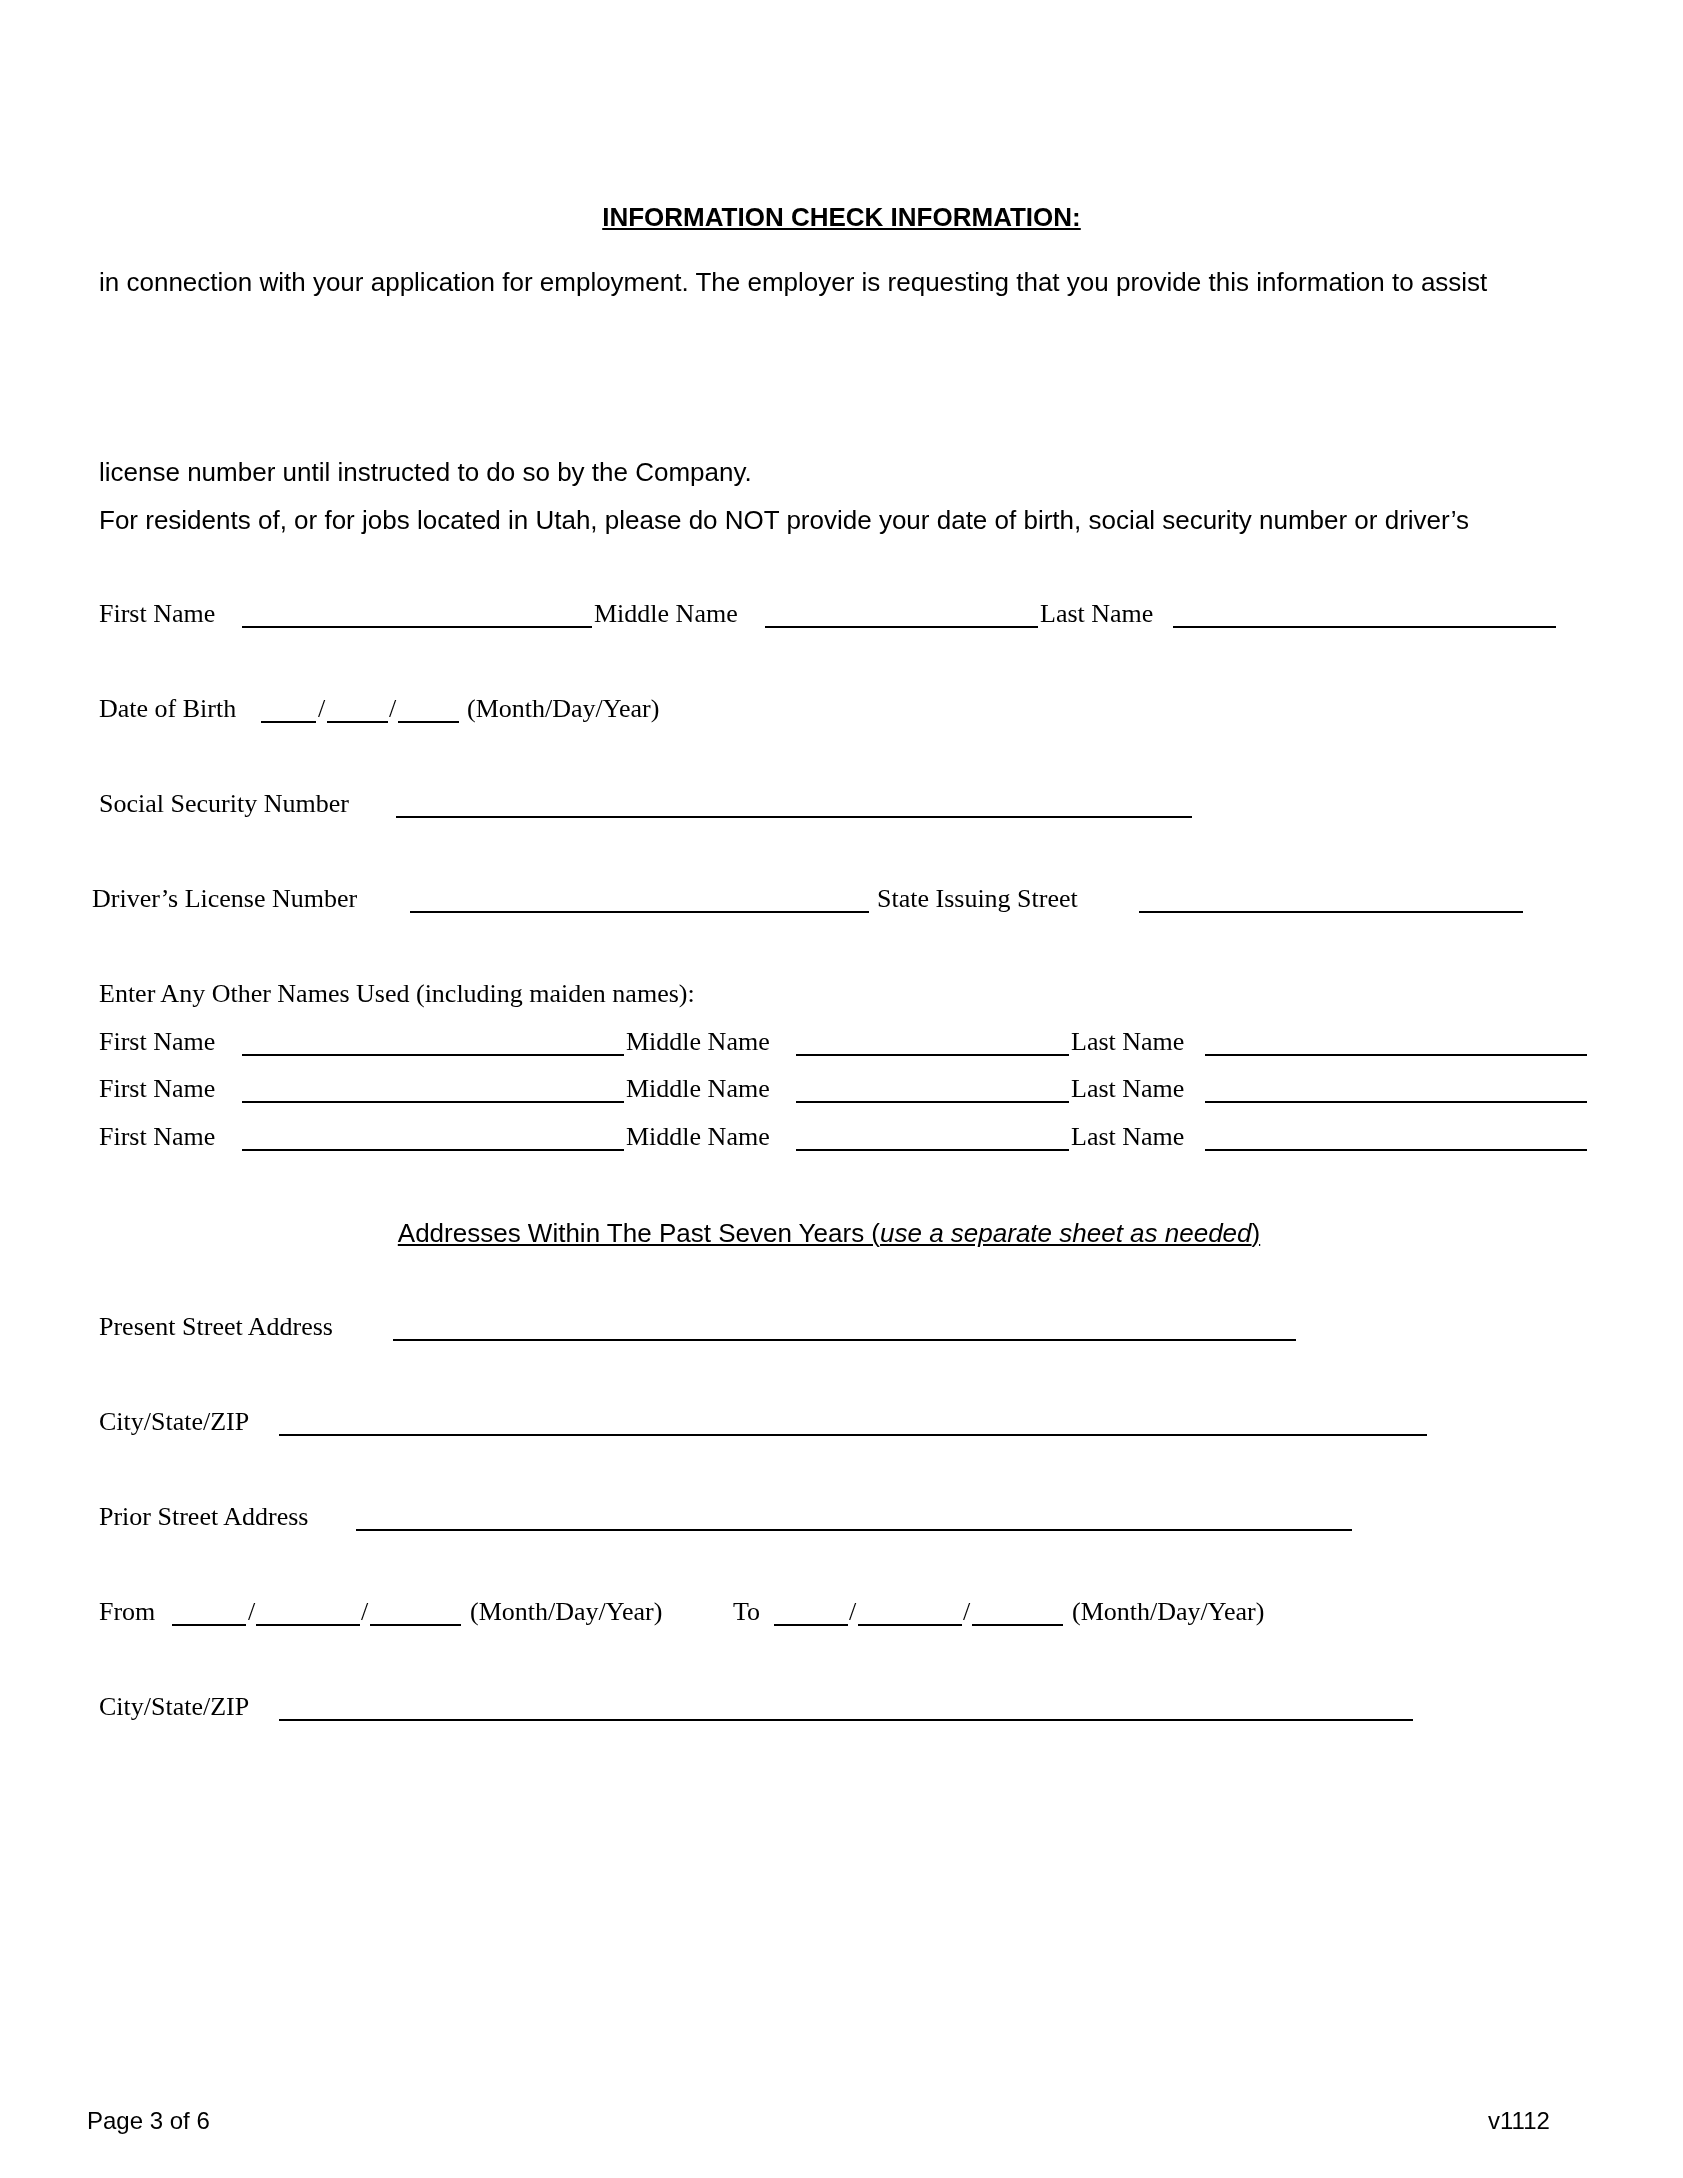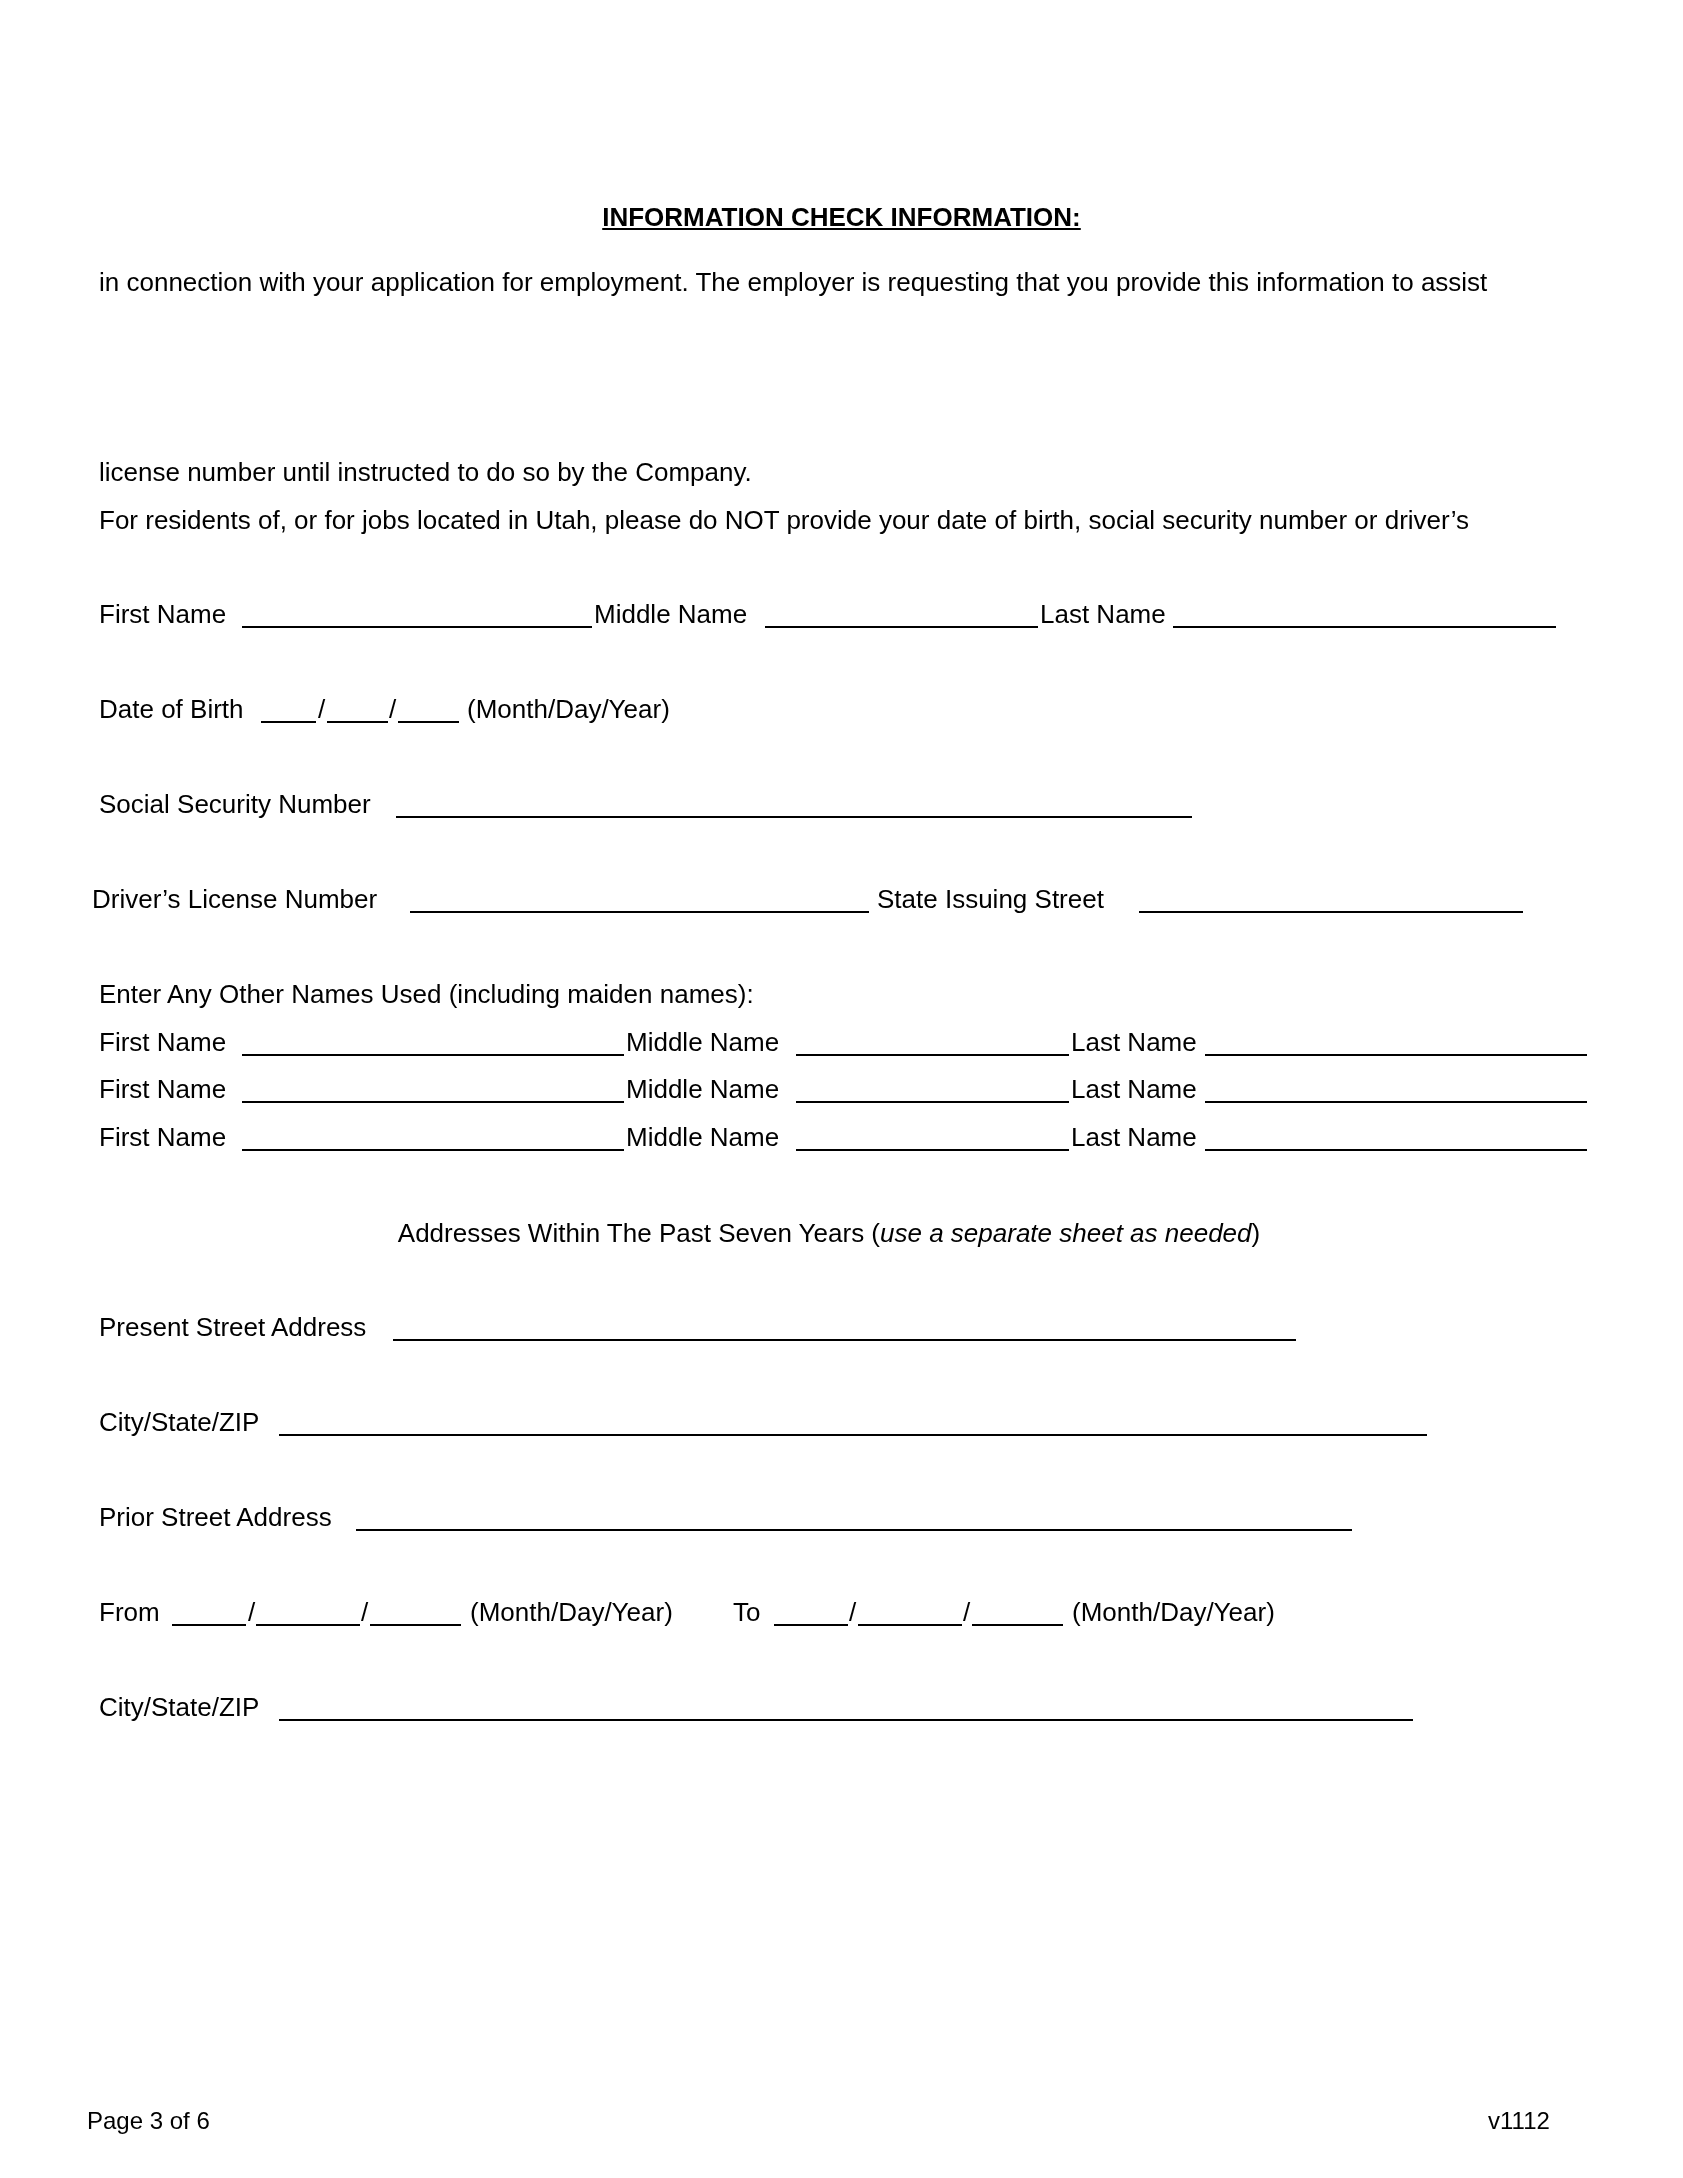--- a/index.html
+++ b/index.html
@@ -1,24 +1,24 @@
 <!DOCTYPE html>
 <html><head>
 <meta charset="utf-8">
 <style>
   html, body { margin:0; padding:0; background:#ffffff; }
   body { width:1683px; height:2178px; position:relative; overflow:hidden;
          font-family:"Liberation Sans", sans-serif; color:#000; }
-  .t { position:absolute; font-size:26px; line-height:30px; white-space:nowrap; }
+  .t { position:absolute; font-size:26px; line-height:30px; white-space:nowrap;font-family:Liberation Serif, serif; }
   .title { position:absolute; top:202px; left:0; width:1683px; text-align:center;
            font-weight:bold; font-size:26px; text-decoration:underline; }
   .para { position:absolute; left:99px; width:1505px; font-size:26px; line-height:48px; }
   .field { position:absolute; border:none; border-bottom:2px solid #000; background:transparent;
            height:26px; font-family:"Liberation Sans", sans-serif; font-size:22px; padding:0; outline:none; }
-  .sub { position:absolute; left:0; width:1658px; text-align:center; font-size:26px; }
+  .sub { position:absolute; left:0; width:1658px; text-align:center; font-size:26px; text-decoration:underline; }
   .foot { position:absolute; font-size:24px; }
 </style>
 </head>
 <body>
 
 <div class="title">INFORMATION CHECK INFORMATION:</div>
 
 <div class="para" style="top:258px">
   <div>in connection with your application for employment.  The employer is requesting that you provide this information to assist</div>
 </div>

